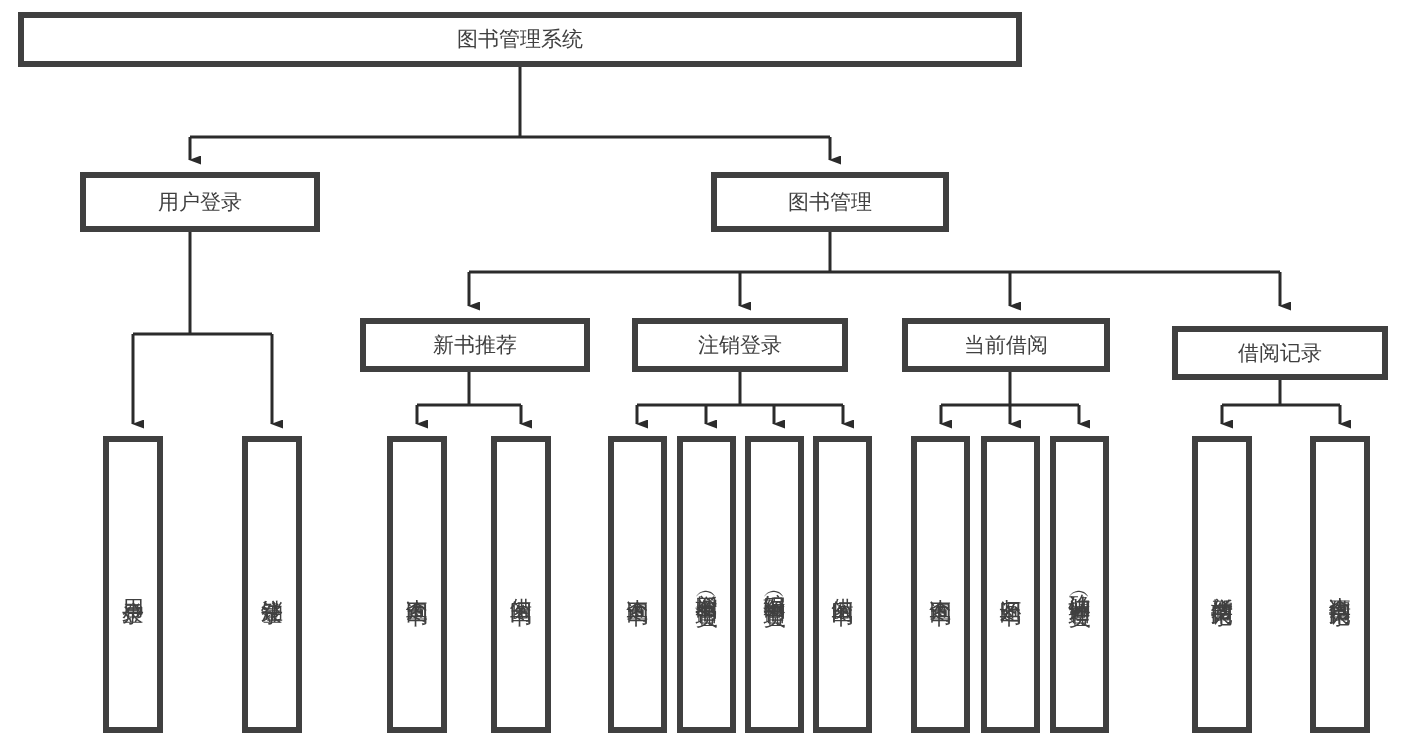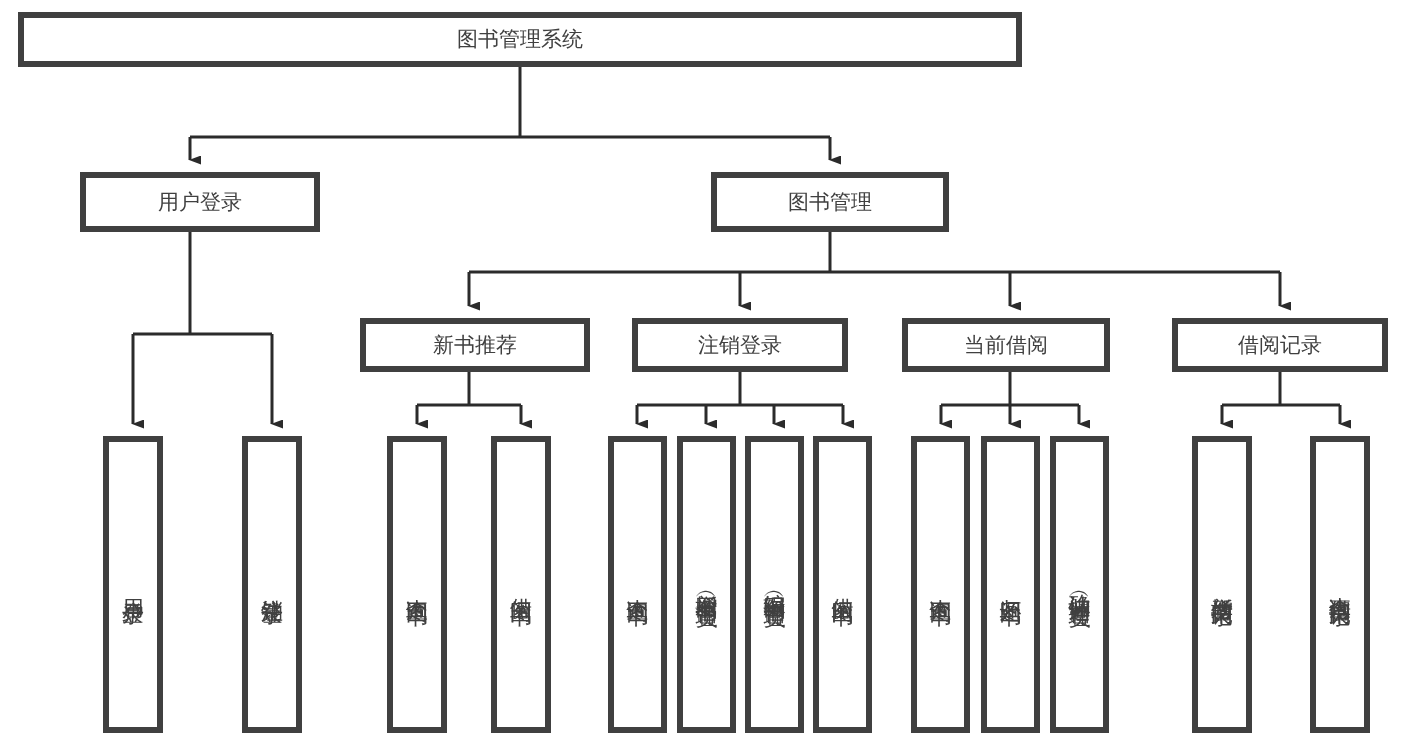--- a/index.html
+++ b/index.html
@@ -140,21 +140,21 @@
   </div>
 
   <div class="node horizontal" style="left:632px; top:318px; width:216px; height:54px;">
     <span class="node-label">注销登录</span>
   </div>
 
   <div class="node horizontal" style="left:902px; top:318px; width:208px; height:54px;">
     <span class="node-label">当前借阅</span>
   </div>
 
-  <div class="node horizontal" style="left:1172px; top:318px; width:216px; height:54px;">
+  <div class="node horizontal" style="left:1172px; top:326px; width:216px; height:54px;">
     <span class="node-label">借阅记录</span>
   </div>
 
   <div class="node vertical" style="left:103px; top:436px; width:60px; height:297px;">
     <span class="node-label">用户登录</span>
   </div>
 
   <div class="node vertical" style="left:242px; top:436px; width:60px; height:297px;">
     <span class="node-label">注销登录</span>
   </div>

